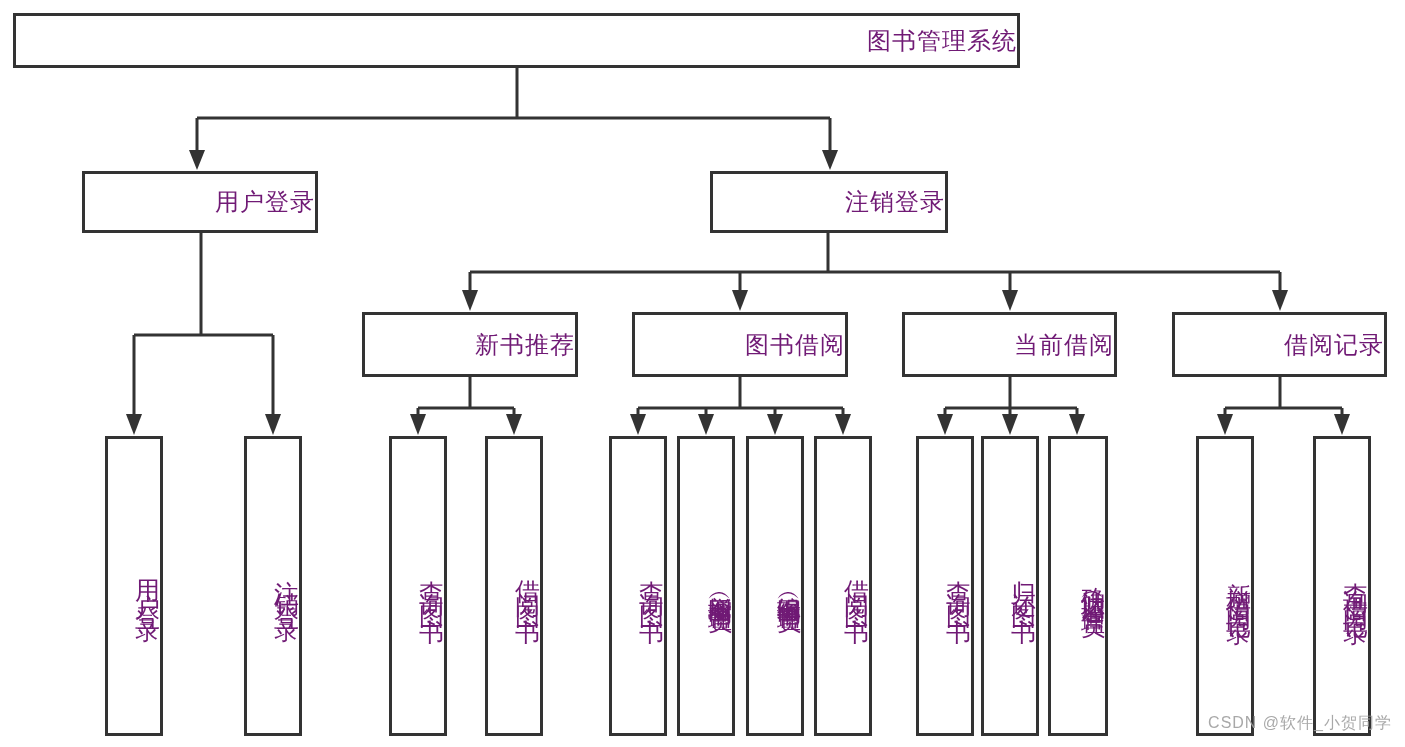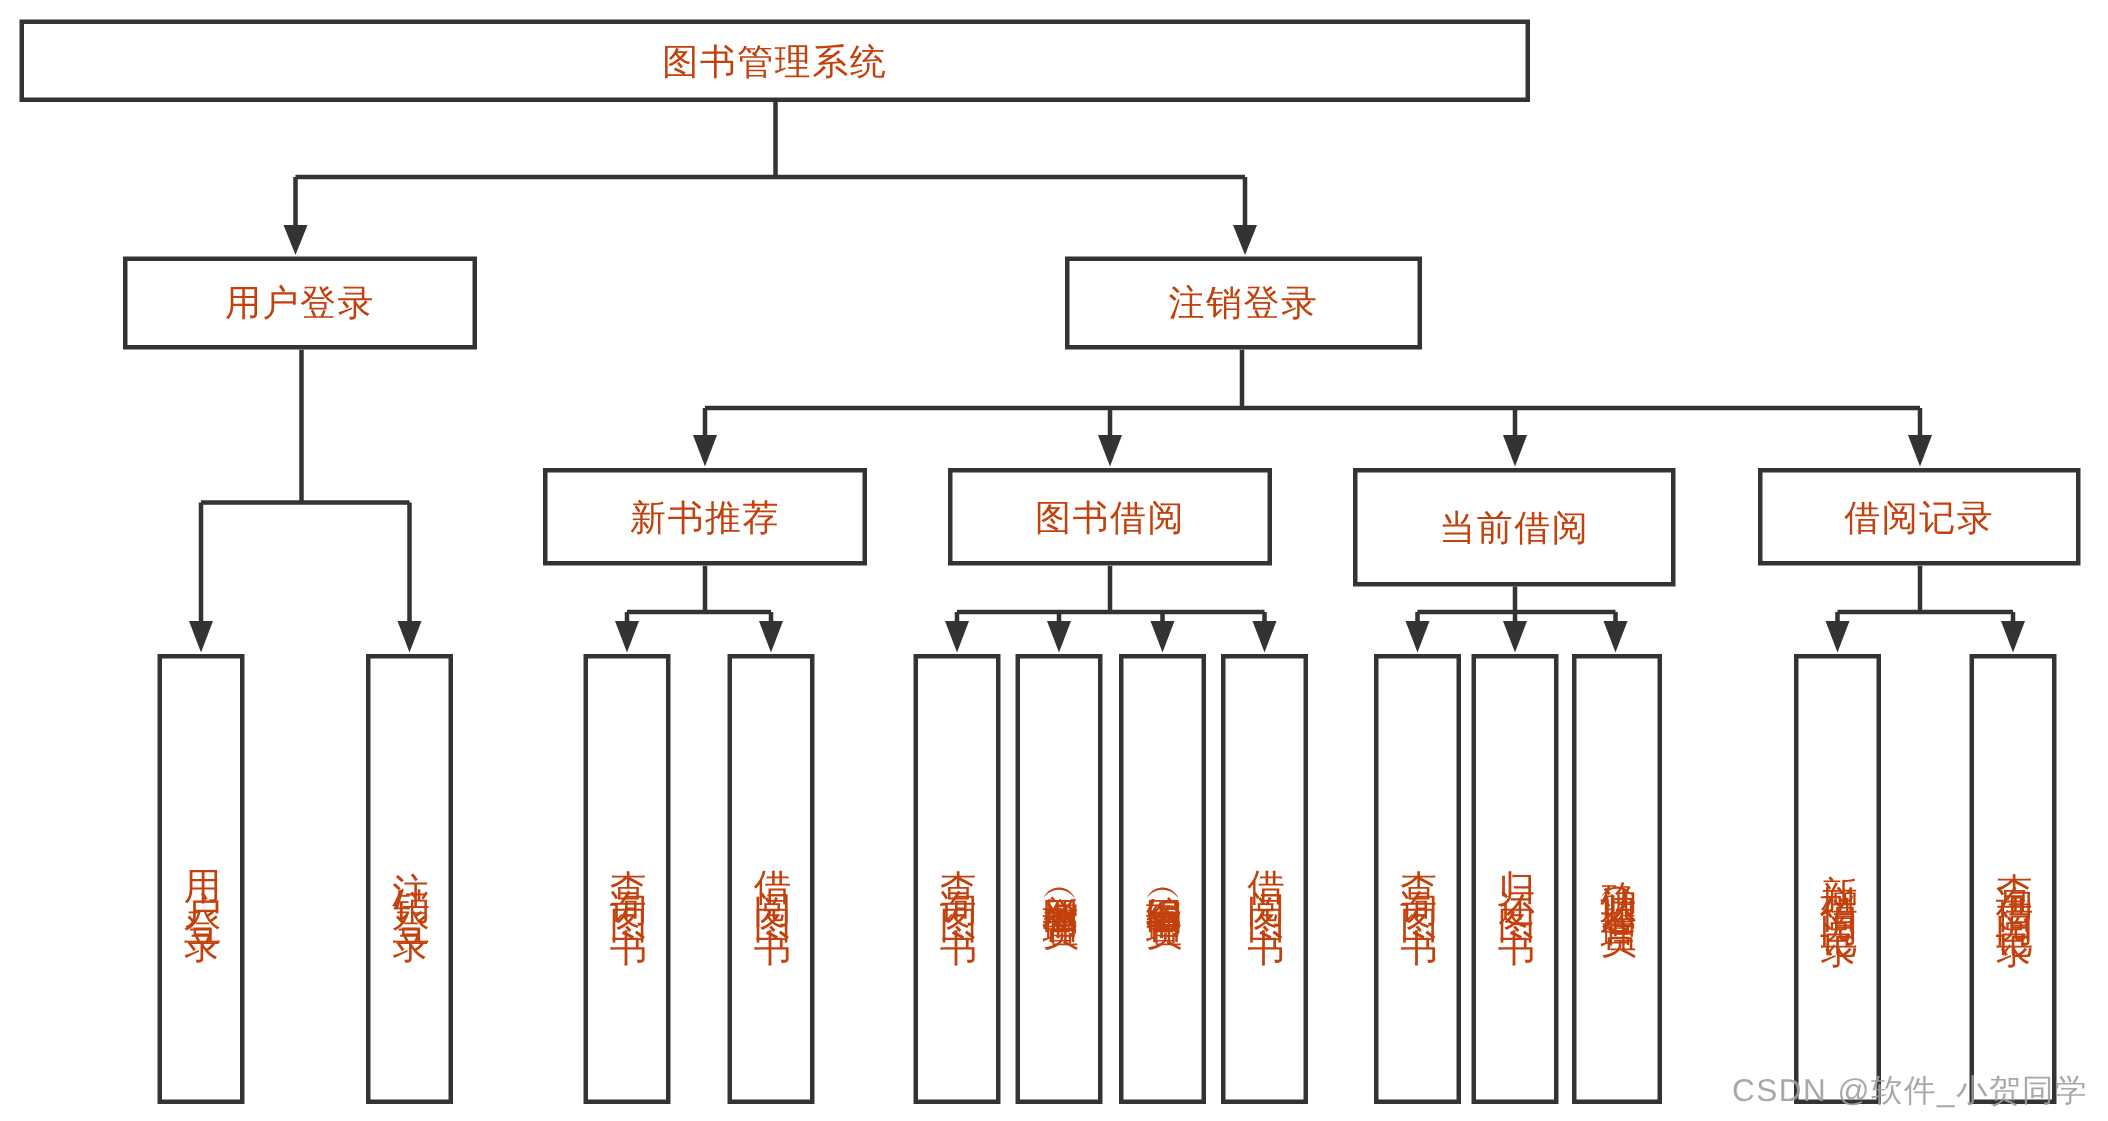--- a/index.html
+++ b/index.html
@@ -19,23 +19,23 @@
   }
   .connectors path { stroke: #333333; stroke-width: 3; fill: none; }
   .connectors polygon { fill: #333333; stroke: none; }
   .box {
     position: absolute;
     box-sizing: border-box;
     background: #ffffff;
     border: 3px solid #333333;
     display: flex;
     align-items: center;
-    justify-content: center;
+    justify-content: flex-end;
     font-size: 24px;
-    color: #c2410c;
+    color: #701a75;
     letter-spacing: 1px;
     white-space: nowrap;
   }
   .leaf {
     top: 436px;
     width: 58px;
     height: 300px;
   }
   .leaf span {
     writing-mode: vertical-rl;
@@ -44,21 +44,21 @@
     letter-spacing: 13px;
     font-size: 25px;
   }
   .leaf.len6 span { letter-spacing: 8px; }
   .leaf.len9 span { letter-spacing: 4px; font-size: 24px; }
   .leaf.len10 span { letter-spacing: 2px; font-size: 24px; }
   .watermark {
     position: absolute;
     top: 713px;
     right: 13px;
-    font-size: 21px;
+    font-size: 16px;
     color: rgba(158, 158, 158, 0.9);
     letter-spacing: 1px;
     z-index: 10;
     white-space: nowrap;
   }
 </style>
 </head>
 <body>
 
 <div class="canvas">
@@ -103,21 +103,21 @@
   <div class="box" style="left:710px; top:171px; width:238px; height:62px;">
     <span>注销登录</span>
   </div>
 
   <div class="box" style="left:362px; top:312px; width:216px; height:65px;">
     <span>新书推荐</span>
   </div>
   <div class="box" style="left:632px; top:312px; width:216px; height:65px;">
     <span>图书借阅</span>
   </div>
-  <div class="box" style="left:902px; top:312px; width:215px; height:79px;">
+  <div class="box" style="left:902px; top:312px; width:215px; height:65px;">
     <span>当前借阅</span>
   </div>
   <div class="box" style="left:1172px; top:312px; width:215px; height:65px;">
     <span>借阅记录</span>
   </div>
 
   <div class="box leaf" style="left:105px;">
     <span>用户登录</span>
   </div>
   <div class="box leaf" style="left:244px;">

